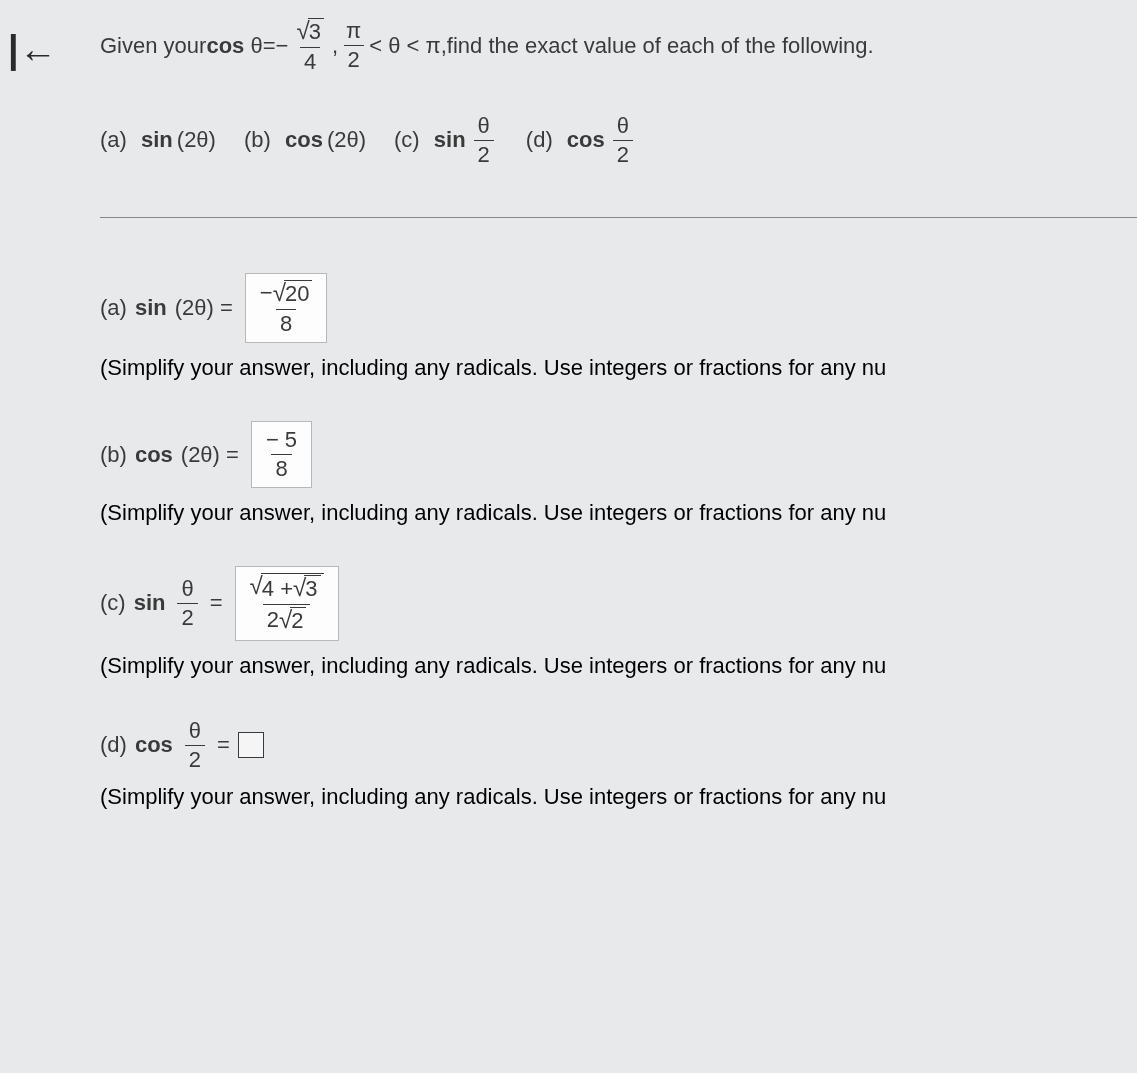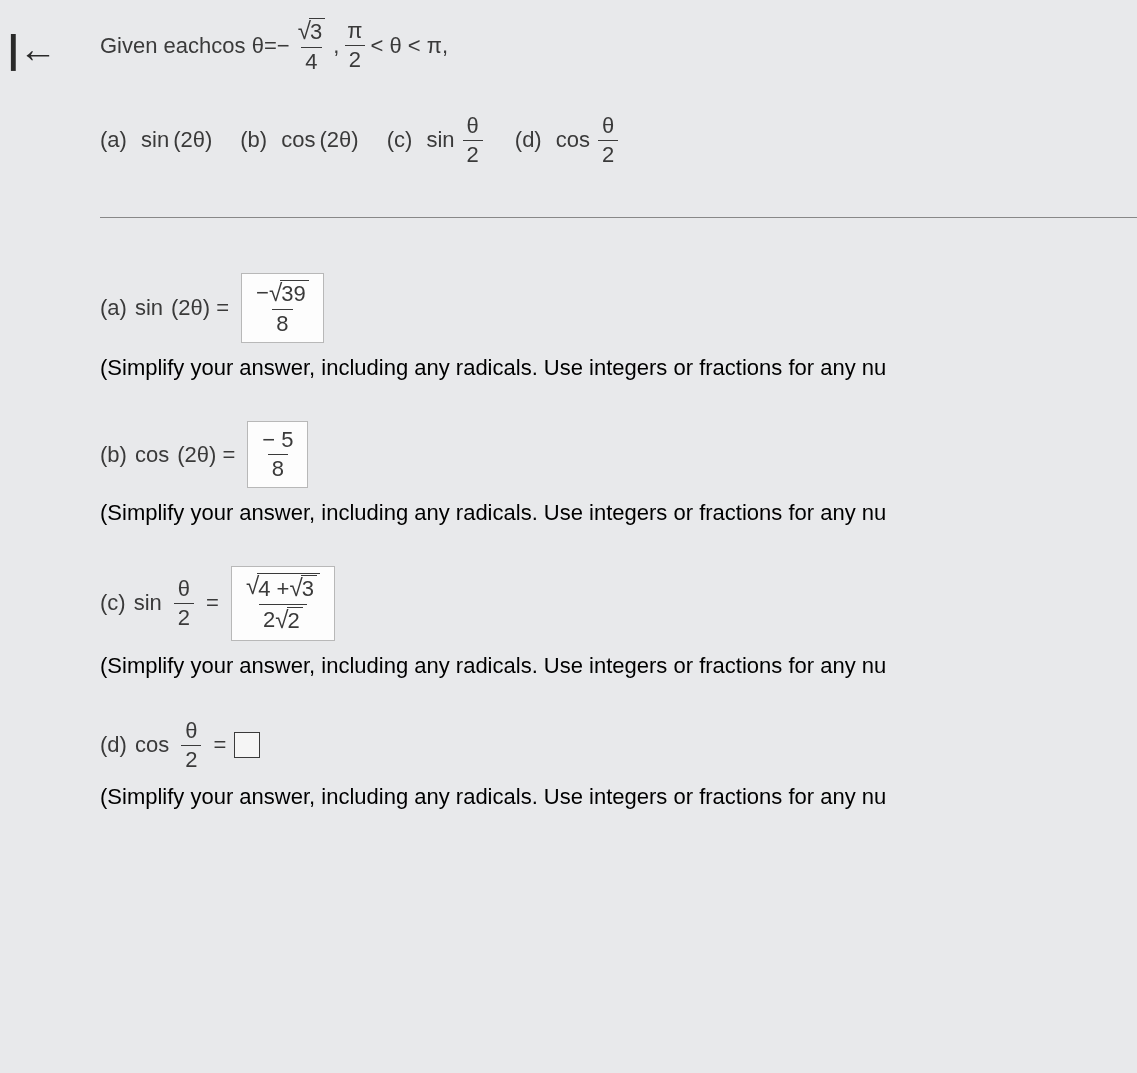--- a/index.html
+++ b/index.html
@@ -62,21 +62,21 @@
       display: flex;
       align-items: center;
       gap: 8px;
       margin-bottom: 12px;
     }
     .instruction {
       font-size: 22px;
       color: #000000;
     }
     .bold {
-      font-weight: normal;
+      font-weight: bold;
     }
     .frac {
       display: inline-flex;
       flex-direction: column;
       align-items: center;
       vertical-align: middle;
       line-height: 1.1;
       margin: 0 4px;
     }
     .frac .num {
@@ -132,40 +132,41 @@
 </head>
 <body>
 
 <div class="back-arrow">
   <span>|←</span>
 </div>
 
 <div class="content">
 
   <div class="question-header">
-    <span>Given each </span>
+    <span>Given your </span>
     <span class="bold">cos</span>
     <span>&nbsp;θ</span>
     <span> = </span>
     <span> − </span>
     <span class="frac">
       <span class="num">
         <span class="sqrt">
           <span class="sqrt-sym">√</span>
           <span class="sqrt-content">3</span>
         </span>
       </span>
       <span class="den">4</span>
     </span>
     <span>, </span>
     <span class="frac">
       <span class="num">π</span>
       <span class="den">2</span>
     </span>
     <span> &lt; θ &lt; π, </span>
+    <span>find the exact value of each of the following.</span>
   </div>
 
   <div class="parts-list">
     <div class="part-item">
       <span>(a)</span>
       <span>&nbsp;</span>
       <span class="bold">sin</span>
       <span> (2θ)</span>
     </div>
     <div class="part-item">
@@ -199,21 +200,21 @@
   <div class="answer-block">
     <div class="answer-line">
       <span>(a) </span>
       <span class="bold">sin</span>
       <span> (2θ) = </span>
       <span class="answer-box">
         <span class="num inline-flex">
           <span>− </span>
           <span class="sqrt">
             <span class="sqrt-sym">√</span>
-            <span class="sqrt-content">39</span>
+            <span class="sqrt-content">20</span>
           </span>
         </span>
         <span class="den">8</span>
       </span>
     </div>
     <div class="instruction">(Simplify your answer, including any radicals. Use integers or fractions for any nu</div>
   </div>
 
   <div class="answer-block">
     <div class="answer-line">

